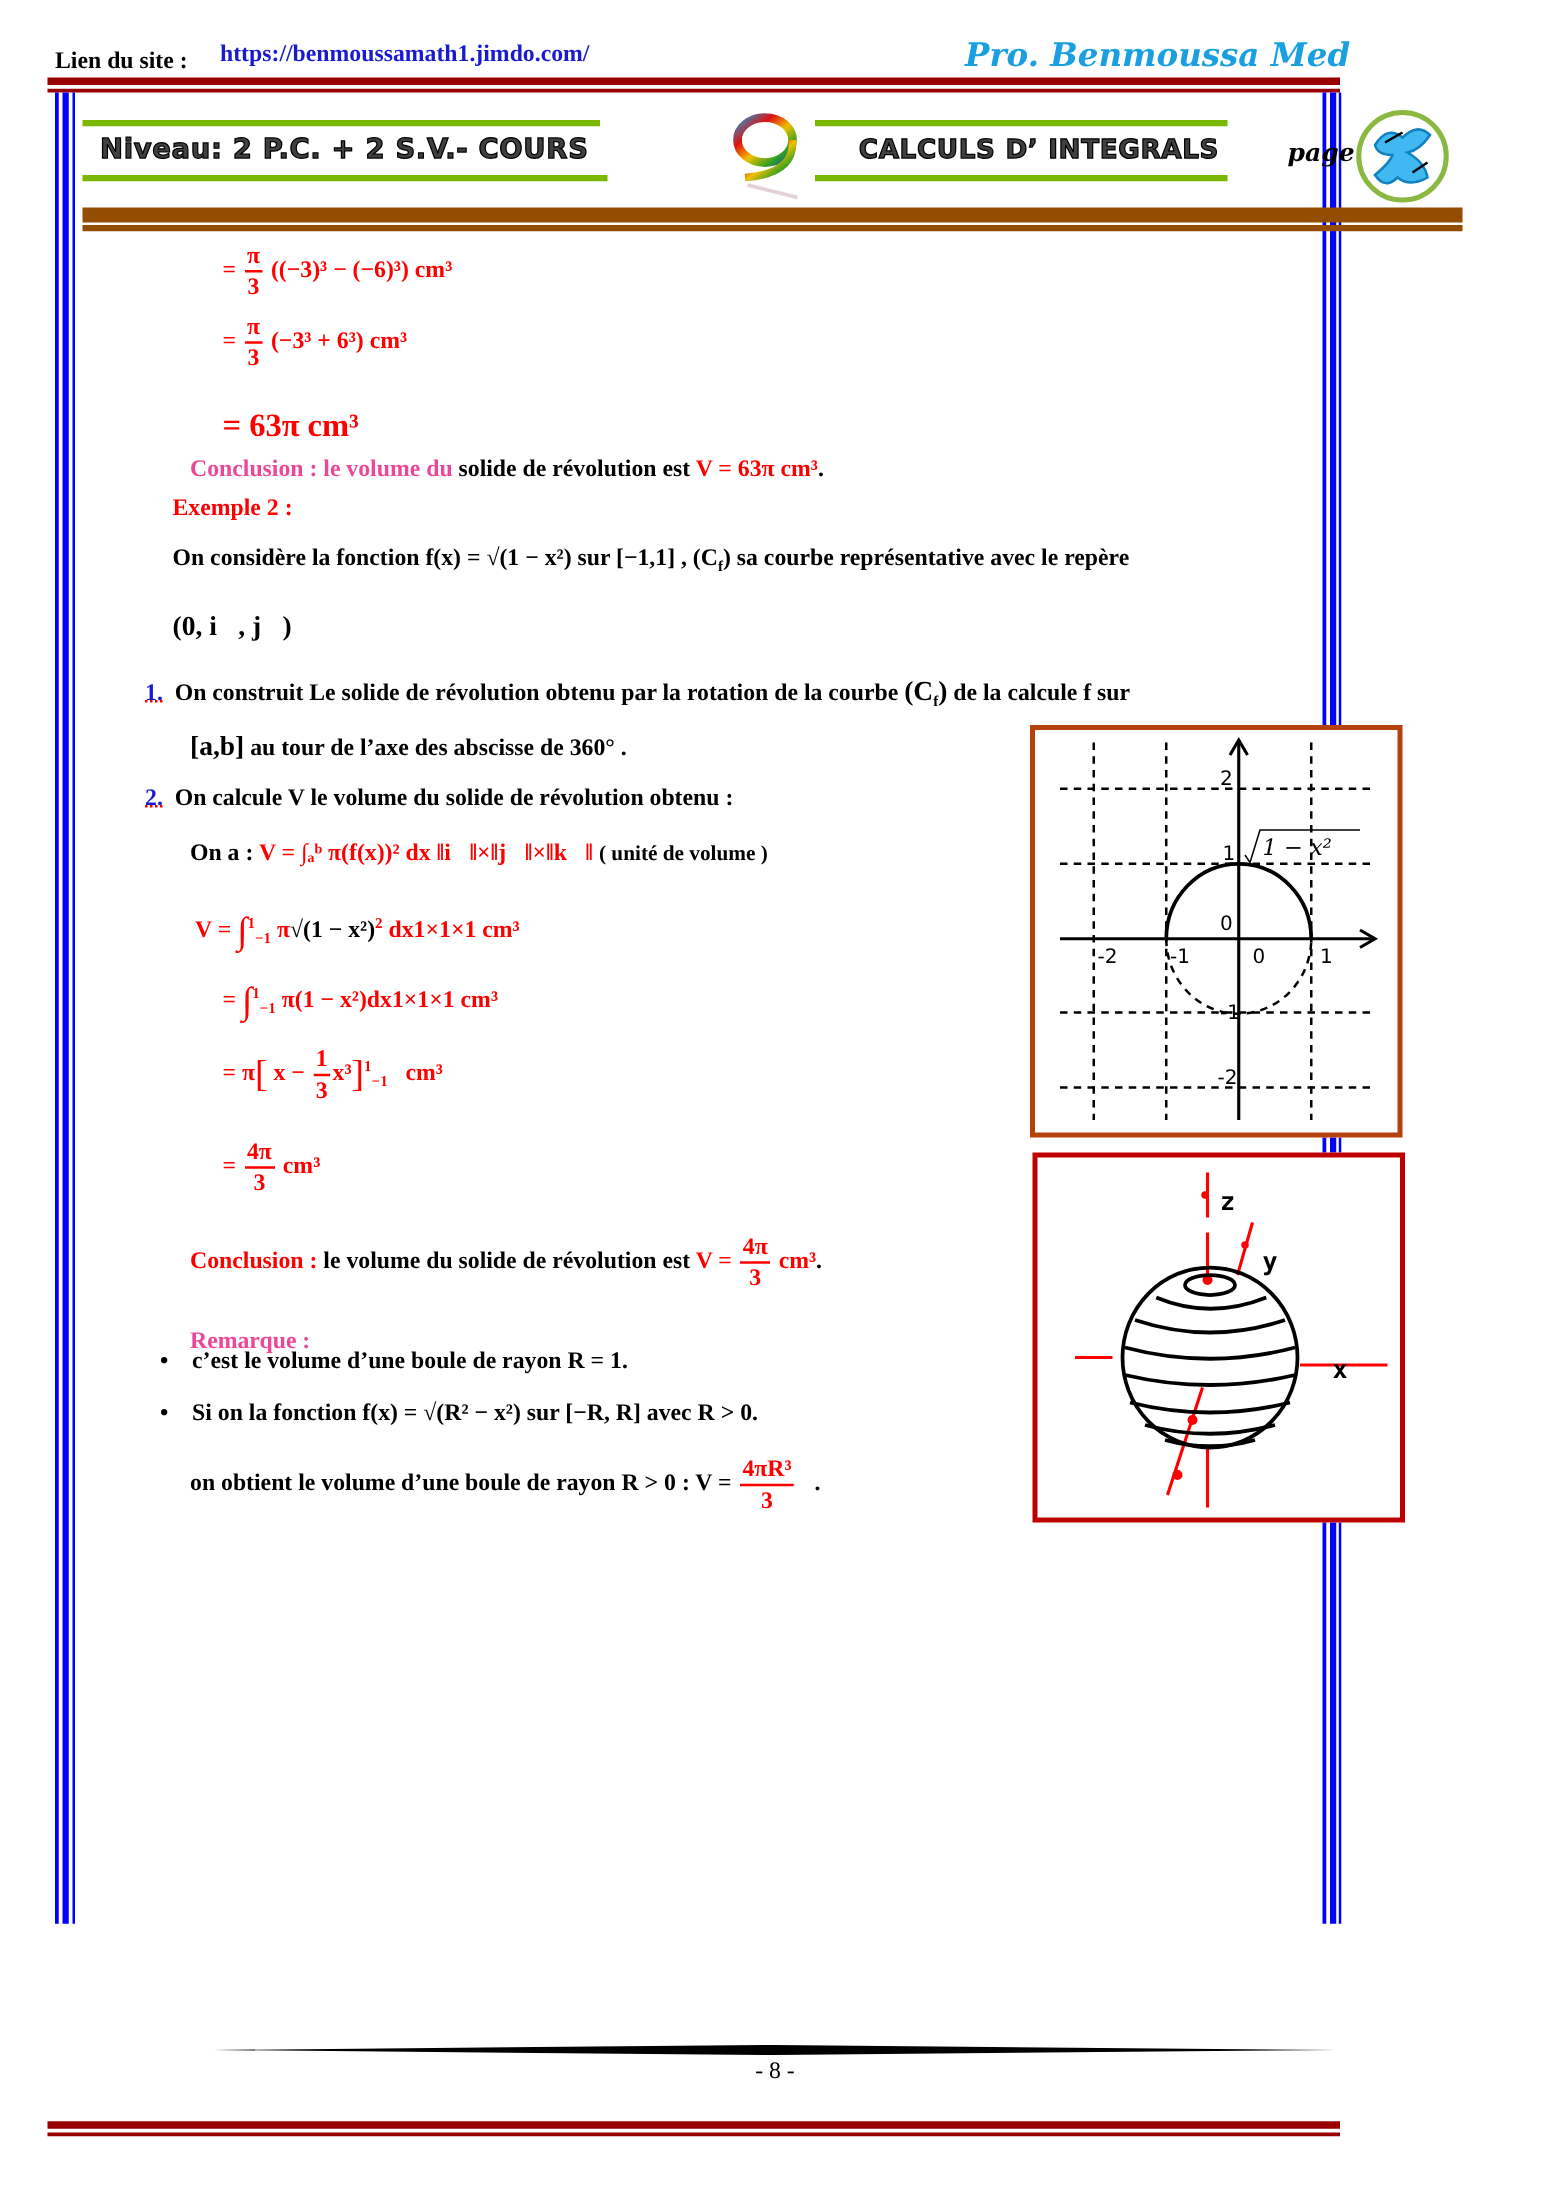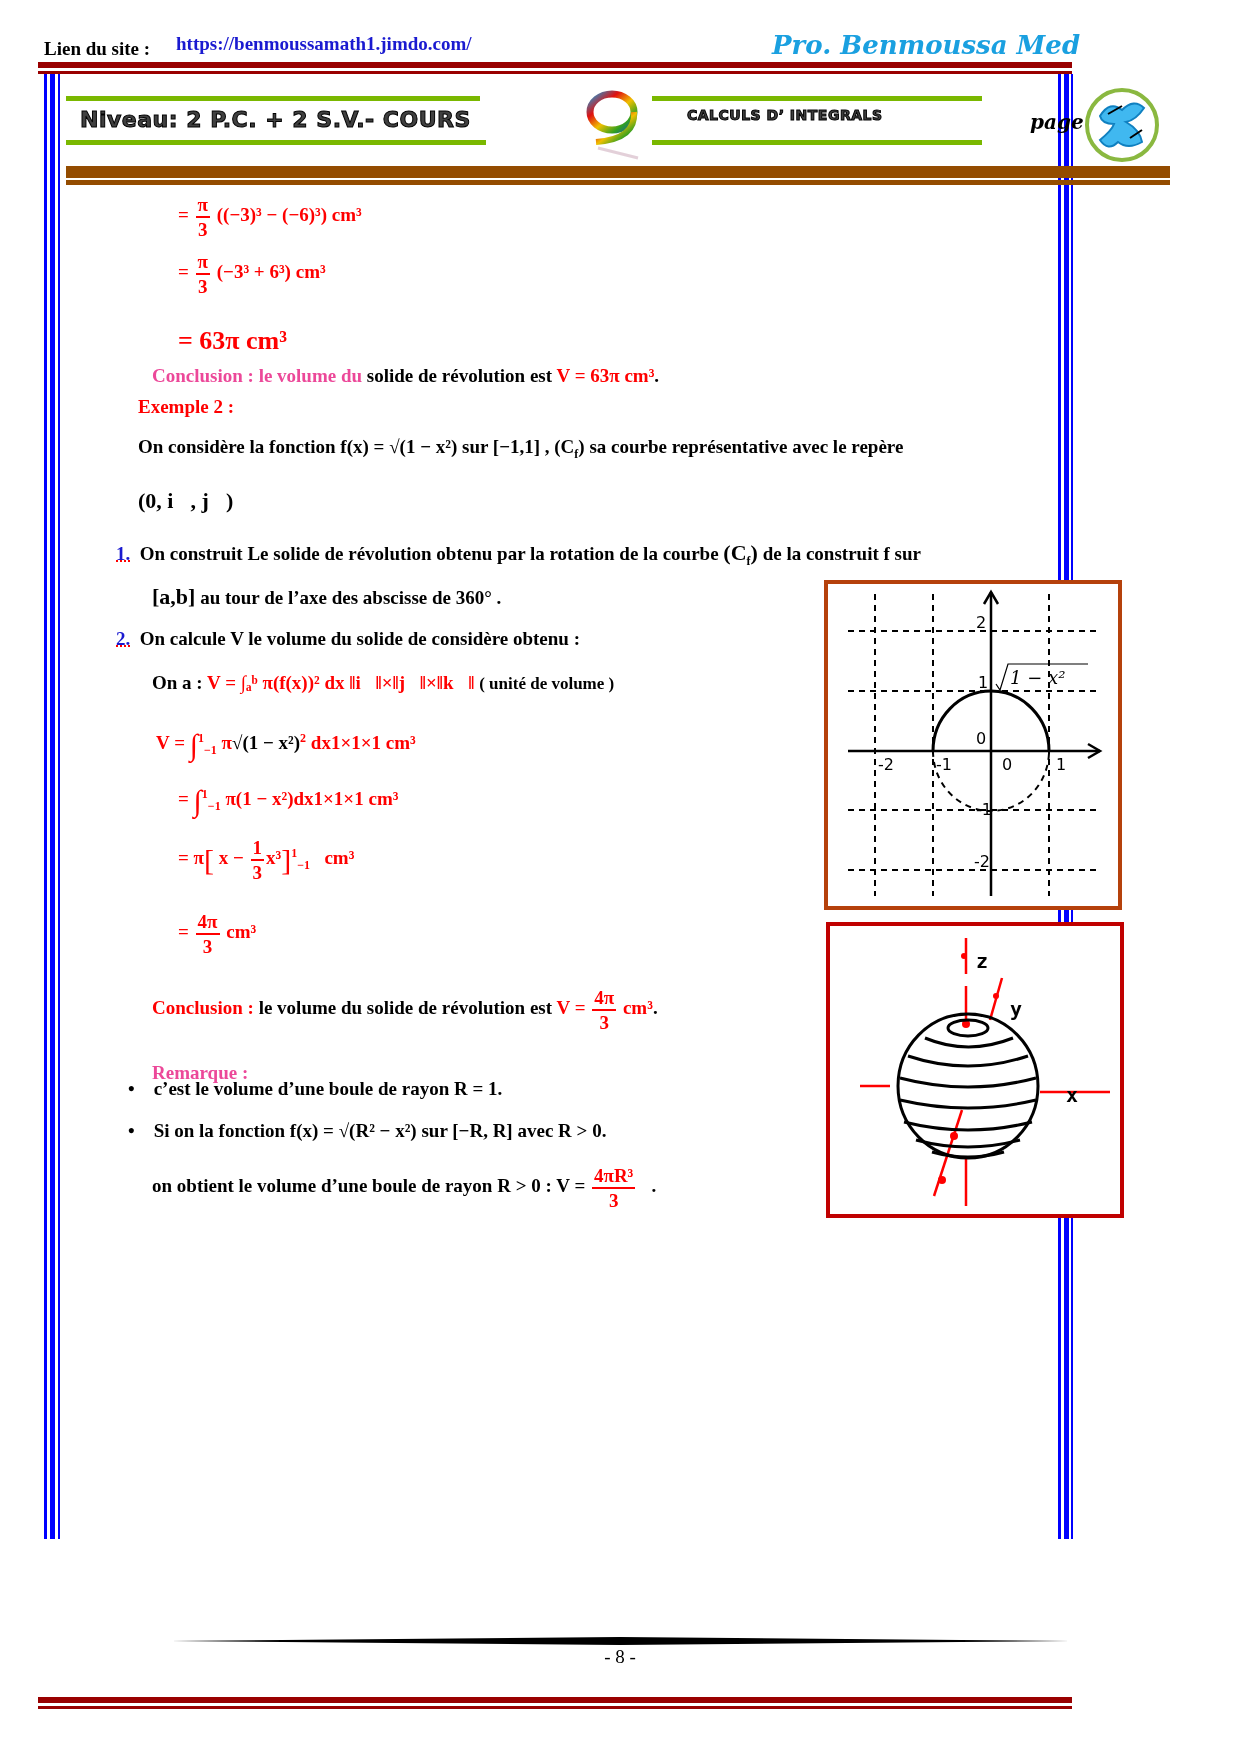--- a/index.html
+++ b/index.html
@@ -52,21 +52,21 @@
 <div class="vbar" style="left:1064px; top:74px; width:5px; height:1465px;"></div>
 <div class="vbar" style="left:1071px; top:74px; width:2px; height:1465px;"></div>
 <div class="hbar-thick" style="left:38px; top:1697px; width:1034px;"></div>
 <div class="hbar-thin" style="left:38px; top:1706px; width:1034px;"></div>
 
 <div class="green-line" style="left:66px; top:96px; width:414px;"></div>
 <div class="green-line" style="left:66px; top:140px; width:420px;"></div>
 <div class="green-line" style="left:652px; top:96px; width:330px;"></div>
 <div class="green-line" style="left:652px; top:140px; width:330px;"></div>
 <div class="abs outline-title" style="left:80px; top:107px;">Niveau: 2 P.C. + 2 S.V.- COURS</div>
-<div class="abs outline-title" style="left:687px; top:107px; font-size:14px;">CALCULS D’ INTEGRALS</div>
+<div class="abs outline-title" style="left:687px; top:107px; font-size:21px;">CALCULS D’ INTEGRALS</div>
 <div class="abs script" style="left:1030px; top:110px; font-size:20px;">page</div>
 
 <div class="abs" style="left:578px; top:84px; width:72px; height:80px;">
   <svg width="72" height="80" viewBox="0 0 72 80">
     <defs>
       <linearGradient id="lg" x1="0" y1="0" x2="1" y2="1">
         <stop offset="0" stop-color="#1a9ad8"></stop>
         <stop offset="0.3" stop-color="#e01010"></stop>
         <stop offset="0.55" stop-color="#f0c000"></stop>
         <stop offset="0.8" stop-color="#30a020"></stop>
@@ -125,32 +125,32 @@
   <span>[−1,1]</span> ,
   <span>(C</span><sub>f</sub>)
   <span>sa courbe représentative avec le repère</span>
 </div>
 <div class="line" style="left:138px; top:488px; font-size:22px;">(0, i⃗, j⃗)</div>
 
 <div class="line" style="left:116px; top:540px;">
   <span class="numlbl">1.</span>&nbsp;
   <span>On construit Le solide de révolution obtenu par la rotation de la courbe</span>
   <span style="font-size:22px;">(C</span><sub>f</sub><span style="font-size:22px;">)</span>
-  <span>de la construit  f  sur</span>
+  <span>de la calcule  f  sur</span>
 </div>
 <div class="line" style="left:152px; top:584px;">
   <span style="font-size:22px;">[a,b]</span>
   <span>au tour de l’axe des abscisse de 360° .</span>
 </div>
 
 <div class="line" style="left:116px; top:628px;">
   <span class="numlbl">2.</span>&nbsp;
   <span>On calcule</span>
   <span>V</span>
-  <span>le volume du solide de considère obtenu :</span>
+  <span>le volume du solide de révolution obtenu :</span>
 </div>
 <div class="line" style="left:152px; top:672px;">
   <span>On a :</span>
   <span class="red">V = ∫ₐᵇ π(f(x))² dx ‖i⃗‖×‖j⃗‖×‖k⃗‖</span>
   <span style="font-size:17px;">( unité de volume )</span>
 </div>
 
 <div class="line red" style="left:156px; top:728px;">
   <span>V =</span>
   <span class="big">∫</span><sup>1</sup><sub>−1</sub>

